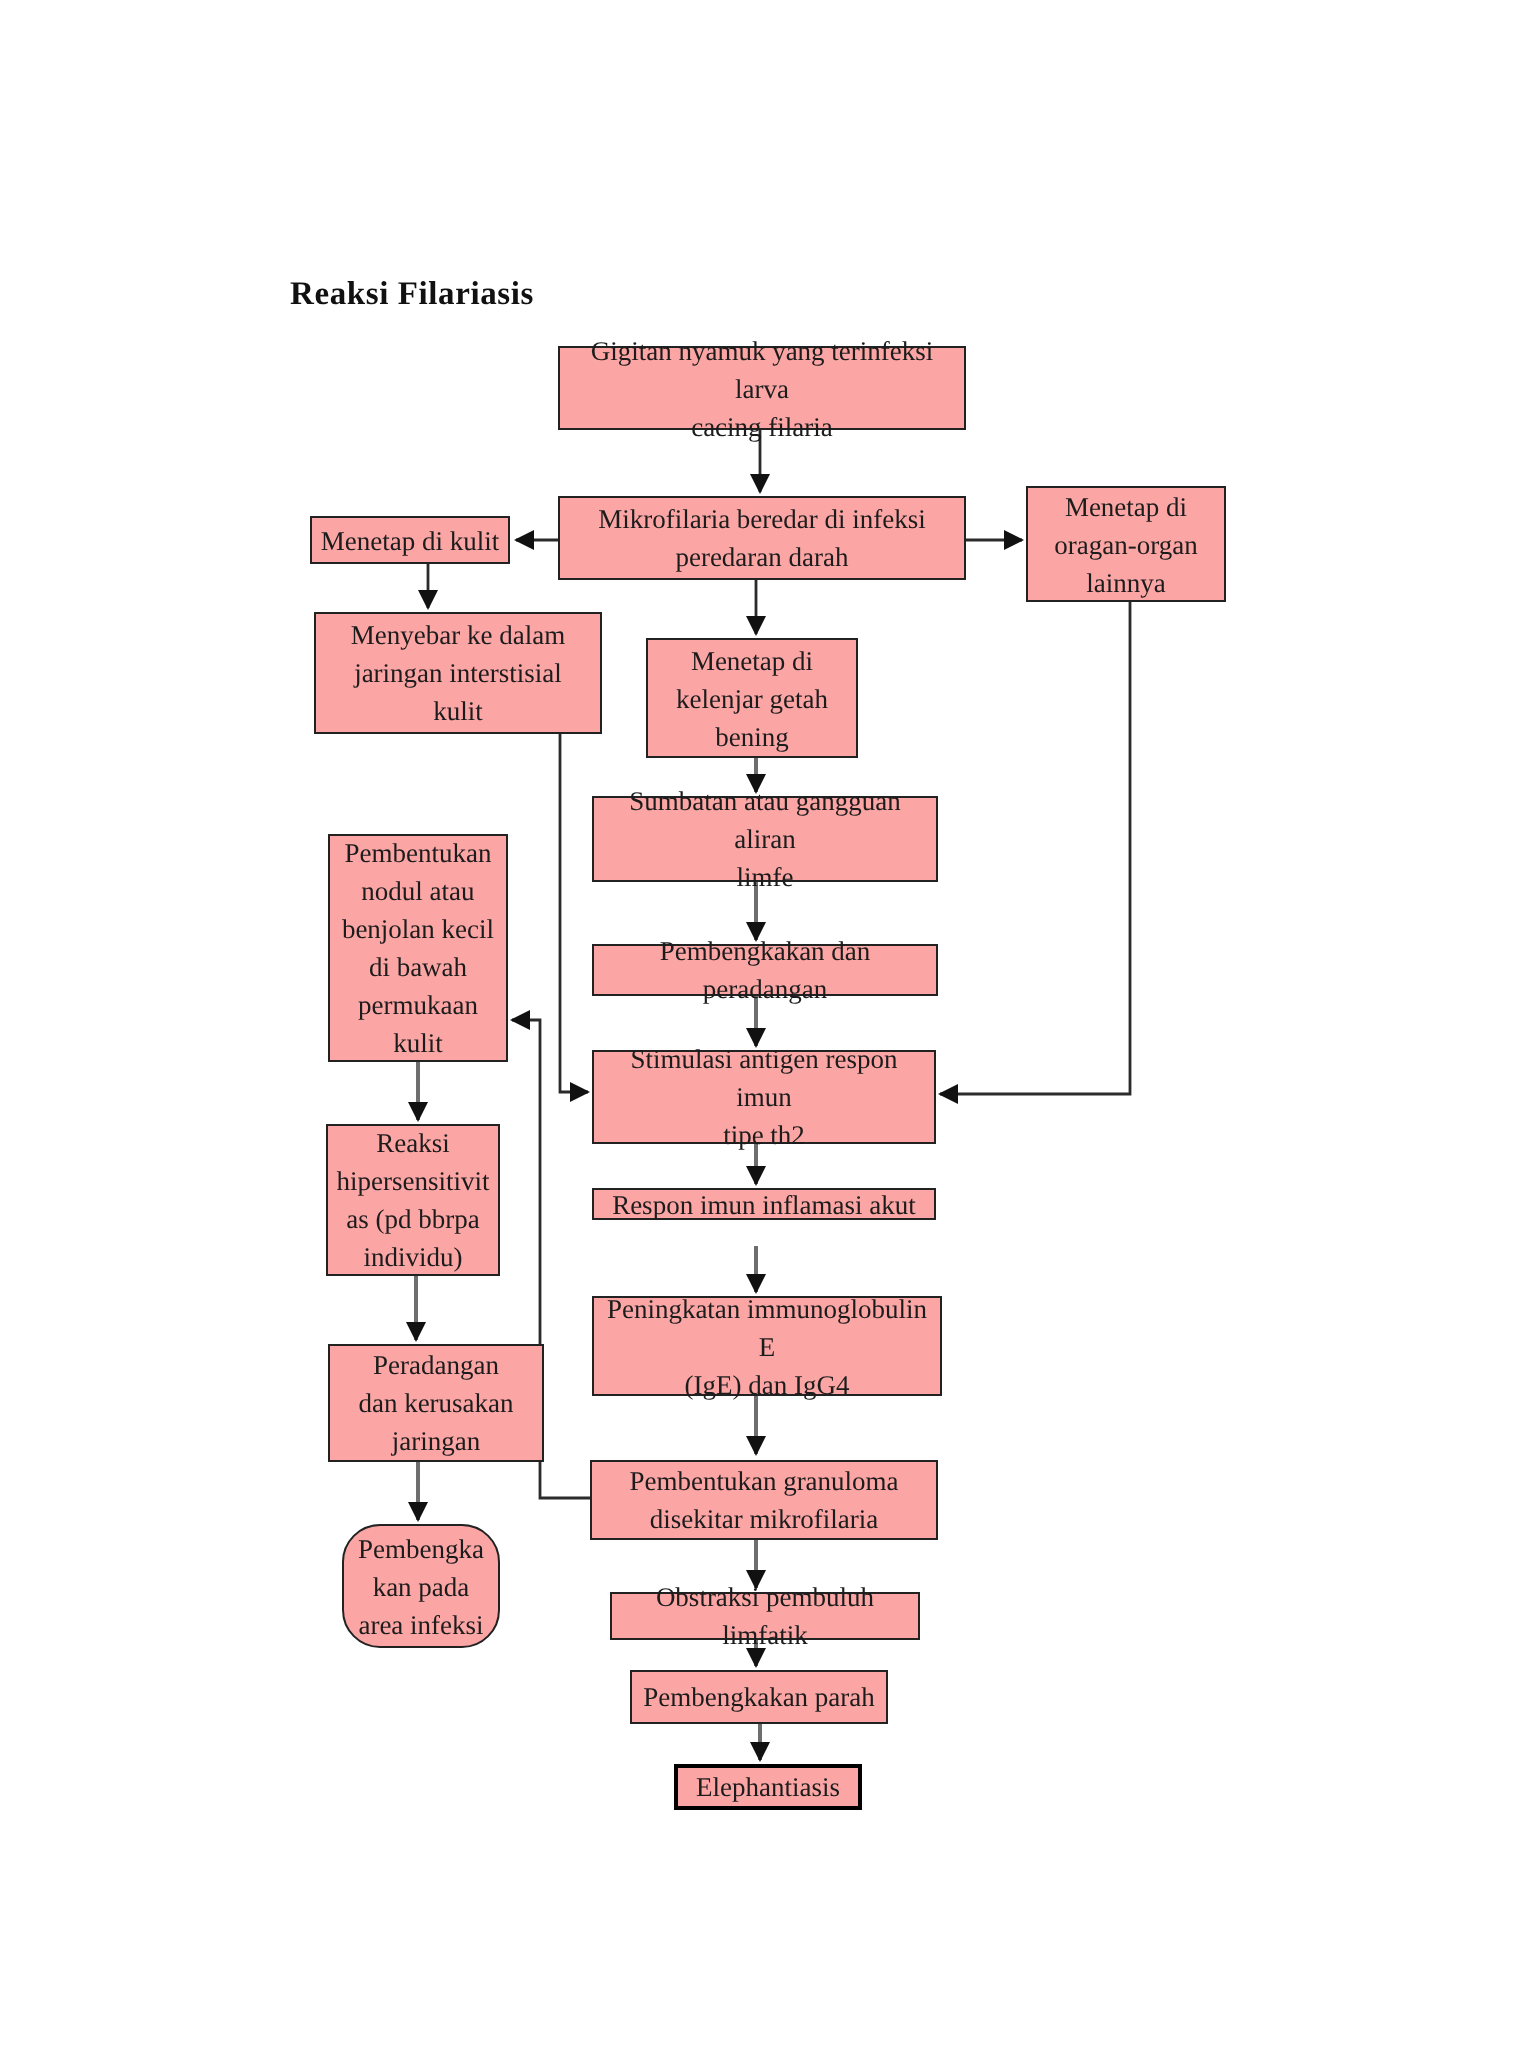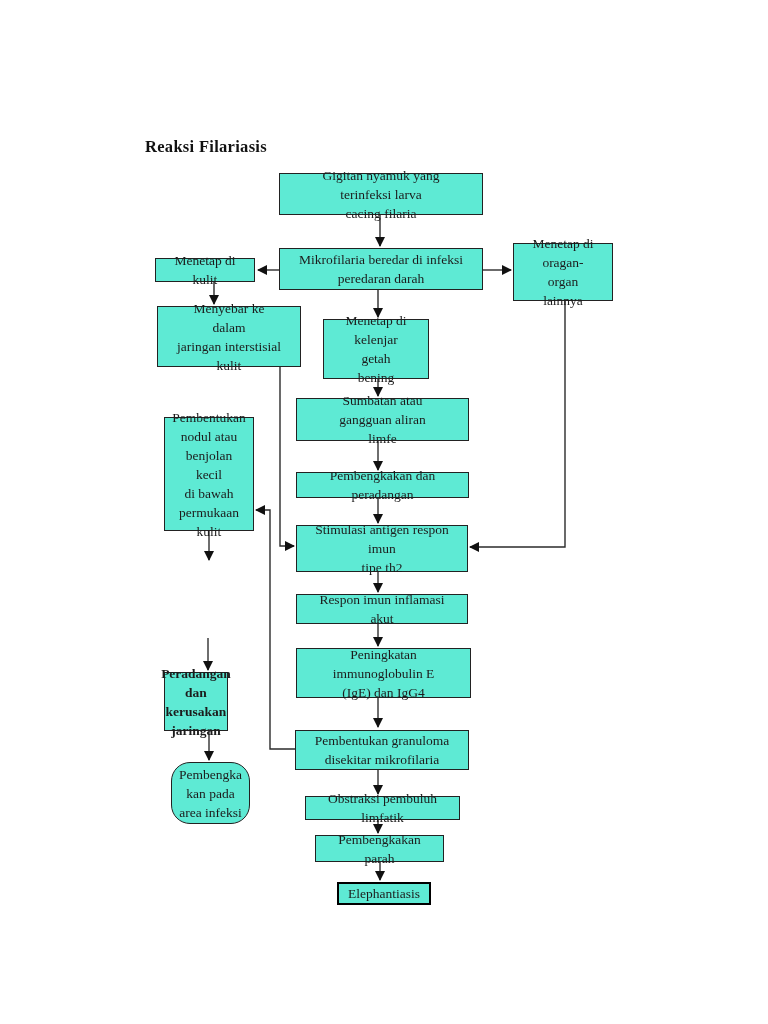--- a/index.html
+++ b/index.html
@@ -16,29 +16,29 @@
     left:145px;top:137px;
     font-size:16.5px;
     font-weight:bold;
     letter-spacing:.3px;
     color:#111;
   }
   .node{
     position:absolute;
     box-sizing:border-box;
     border:1.5px solid #222;
-    background:#5eead4;
+    background:#fca5a5;
     display:flex;
     align-items:center;
     justify-content:center;
     text-align:center;
     font-size:13.5px;
     line-height:19px;
     white-space:pre-line;
-    padding:0 18px;
+    padding:0 4px;
     color:#1c1c1c;
   }
   .node.thick{border-width:2.2px;border-color:#000;}
   svg.wires{
     position:absolute;
     left:0;top:0;width:768px;height:1024px;
     pointer-events:none;
   }
   svg.wires polyline{fill:none;}
   .w-thin{stroke:#2b2b2b;stroke-width:1.4;}
@@ -97,24 +97,28 @@
 limfe</div>
   <div class="node" style="left:296px;top:472px;width:173px;height:26px;">Pembengkakan dan peradangan</div>
   <div class="node" style="left:164px;top:417px;width:90px;height:114px;">Pembentukan
 nodul atau
 benjolan kecil
 di bawah
 permukaan
 kulit</div>
   <div class="node" style="left:296px;top:525px;width:172px;height:47px;">Stimulasi antigen respon imun
 tipe th2</div>
-  <div class="node" style="left:296px;top:594px;width:172px;height:30px;">Respon imun inflamasi akut</div>
+  <div class="node" style="left:163px;top:562px;width:87px;height:76px;">Reaksi
+hipersensitivit
+as (pd bbrpa
+individu)</div>
+  <div class="node" style="left:296px;top:594px;width:172px;height:16px;">Respon imun inflamasi akut</div>
   <div class="node" style="left:296px;top:648px;width:175px;height:50px;">Peningkatan immunoglobulin E
 (IgE) dan IgG4</div>
-  <div class="node" style="left:164px;top:672px;width:64px;height:59px;font-weight:bold;">Peradangan
+  <div class="node" style="left:164px;top:672px;width:108px;height:59px;">Peradangan
 dan kerusakan
 jaringan</div>
   <div class="node" style="left:295px;top:730px;width:174px;height:40px;">Pembentukan granuloma
 disekitar mikrofilaria</div>
   <div class="node" style="left:171px;top:762px;width:79px;height:62px;border-radius:19px;">Pembengka
 kan pada
 area infeksi</div>
   <div class="node" style="left:305px;top:796px;width:155px;height:24px;">Obstraksi pembuluh limfatik</div>
   <div class="node" style="left:315px;top:835px;width:129px;height:27px;">Pembengkakan parah</div>
   <div class="node thick" style="left:337px;top:882px;width:94px;height:23px;">Elephantiasis</div>

